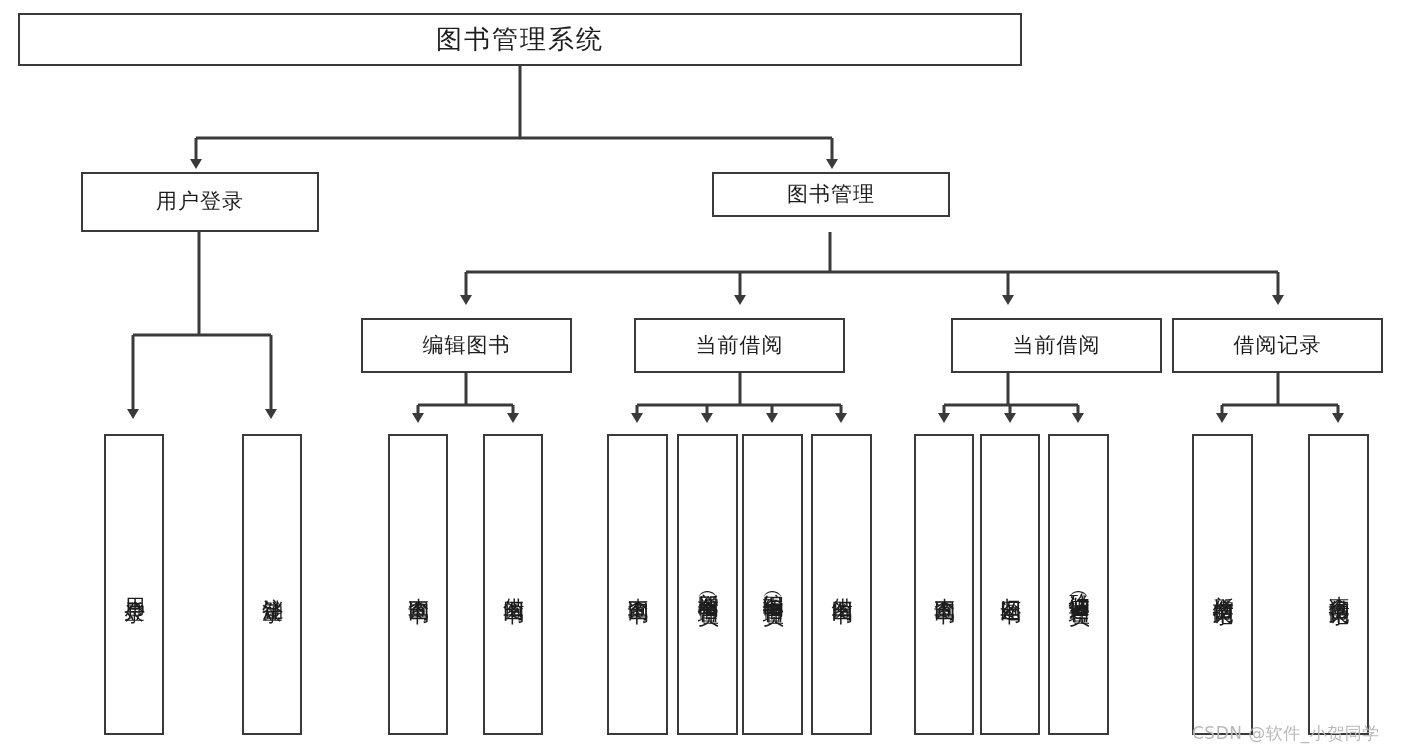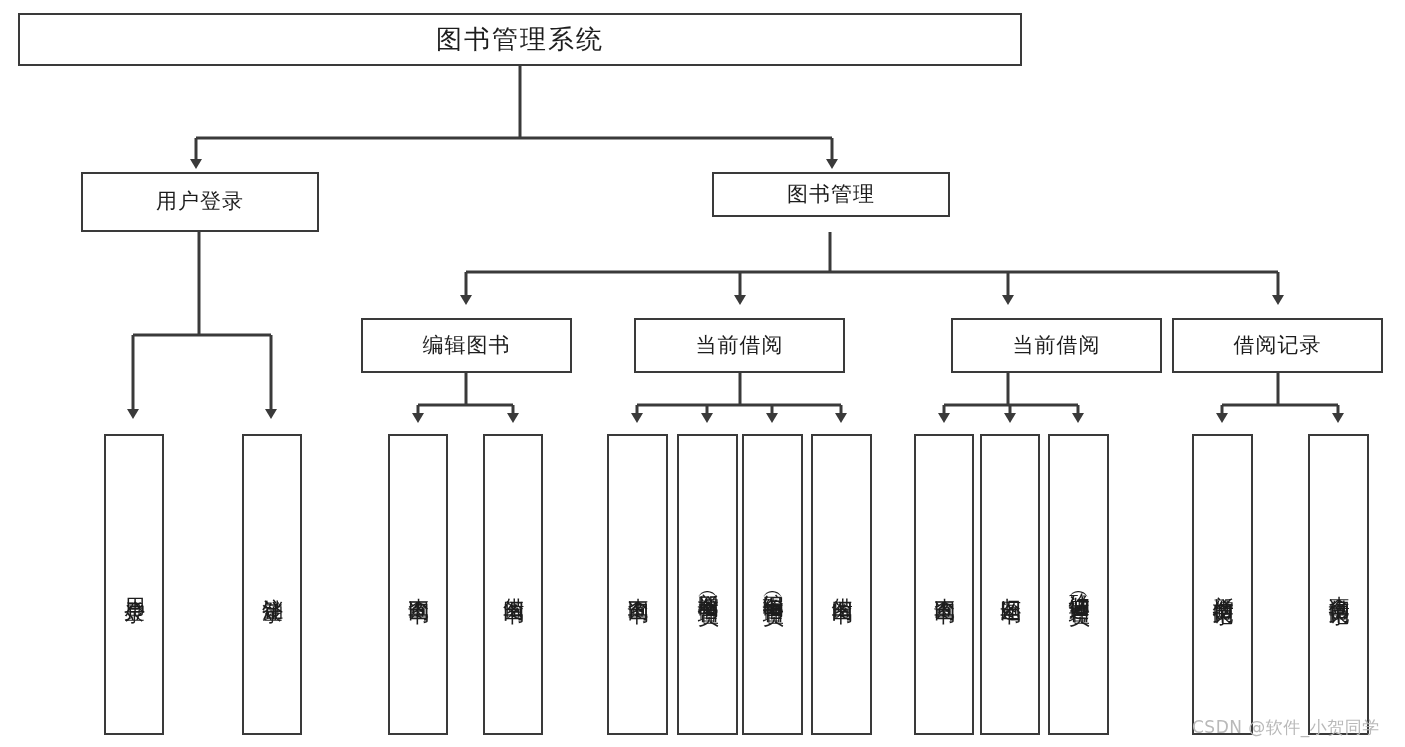--- a/index.html
+++ b/index.html
@@ -62,20 +62,21 @@
     letter-spacing: 2px;
     color: #1d1d1d;
     white-space: nowrap;
   }
   .watermark {
     position: absolute;
     font-size: 17px;
     color: #b9b9b9;
     letter-spacing: 0.5px;
     white-space: nowrap;
+    margin-top: 6px;
   }
 </style>
 </head>
 <body>
 
 <div id="canvas">
 
   <svg id="wires" viewBox="0 0 1405 747" xmlns="http://www.w3.org/2000/svg">
     <defs>
       <marker id="arrow" markerWidth="10" markerHeight="12" refX="1" refY="6" orient="auto" markerUnits="userSpaceOnUse">

